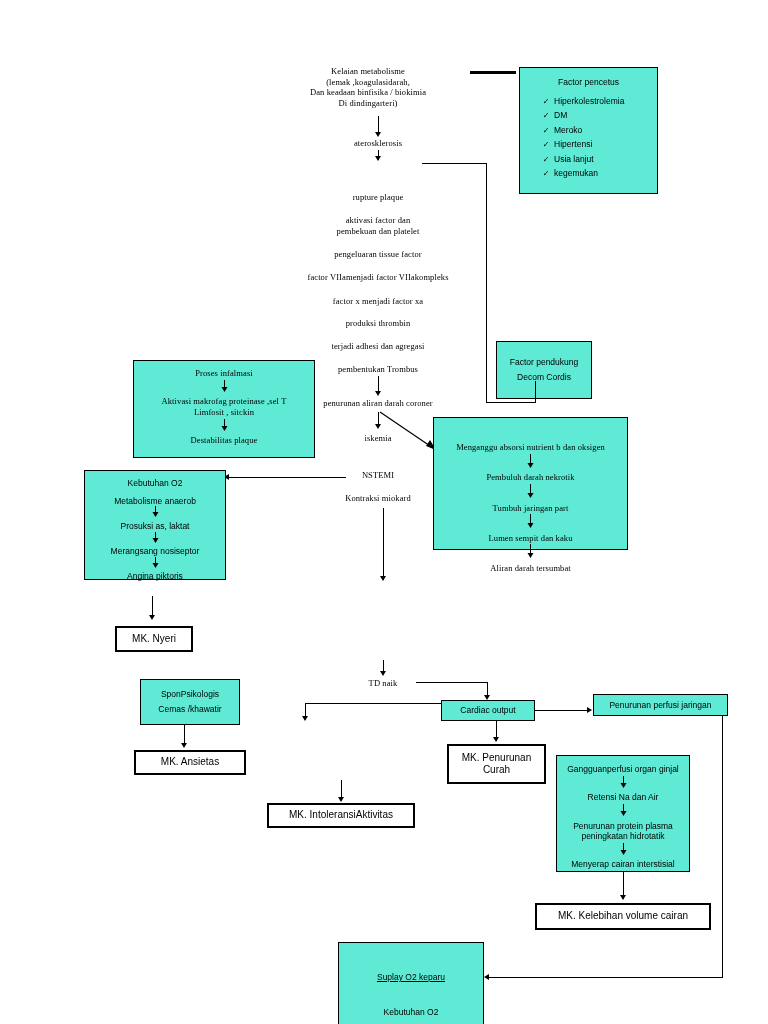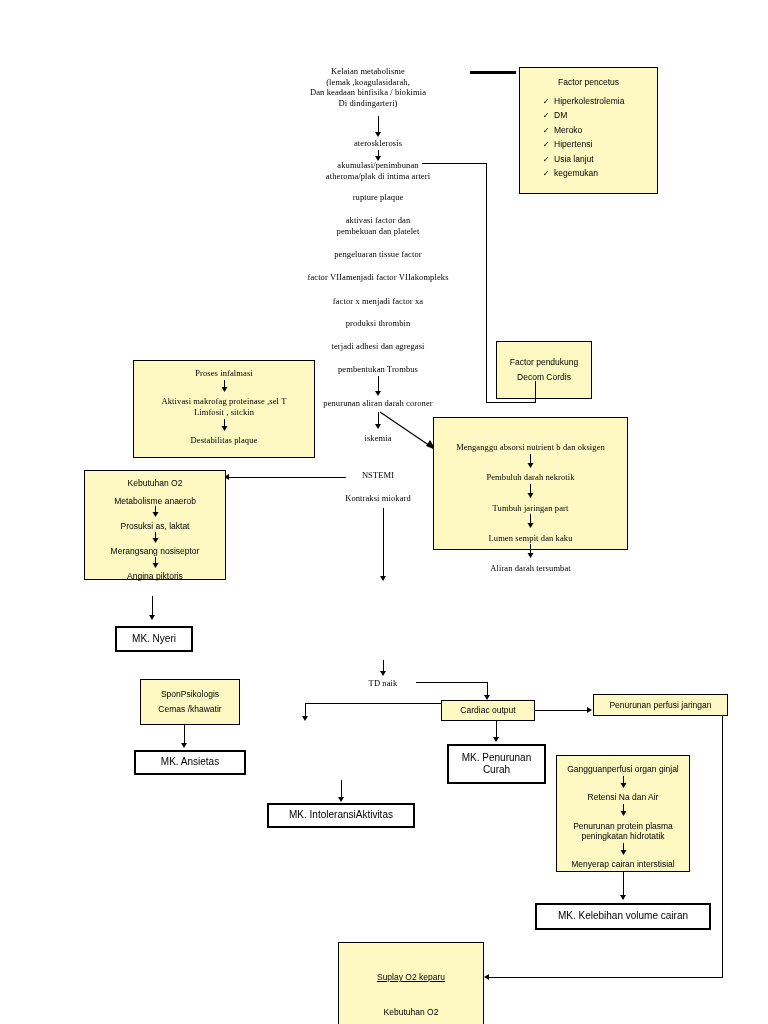--- a/index.html
+++ b/index.html
@@ -23,21 +23,21 @@
     line-height: 1.25;
   }
   
   .txt {
     font-family: "Liberation Serif", serif;
     font-size: 8.5px;
     letter-spacing: 0.1px;
   }
   .boxed {
     border: 1px solid #000;
-    background: #fef9c3;
+    background: #5eead4;
   }
   .boxed-thick {
     border: 2px solid #000;
     background: #fff;
     font-weight: bold;
   }
   .mk {
     font-family: "Liberation Sans", sans-serif;
     font-size: 10px;
     font-weight: normal;
@@ -124,24 +124,20 @@
   </div>
 
   <div class="ln-v" style="left:378px; top:116px; height:18px;"></div>
   <div class="ar-d" style="left:374.5px; top:132px;"></div>
 
   <div class="node txt" style="left:318px; top:138px; width:120px;">aterosklerosis</div>
 
   <div class="ln-v" style="left:378px; top:150px; height:10px;"></div>
   <div class="ar-d" style="left:374.5px; top:156px;"></div>
 
-  <div class="node txt" style="left:288px; top:160px; width:180px;">
-    <div>akumulasi/penimbunan</div>
-    <div>atheroma/plak di intima arteri</div>
-  </div>
 
   <div class="node txt" style="left:318px; top:192px; width:120px;">rupture plaque</div>
 
   <div class="node txt" style="left:298px; top:215px; width:160px;">
     <div>aktivasi factor dan</div>
     <div>pembekuan dan platelet</div>
   </div>
 
   <div class="node txt" style="left:298px; top:249px; width:160px;">pengeluaran tissue factor</div>
 

